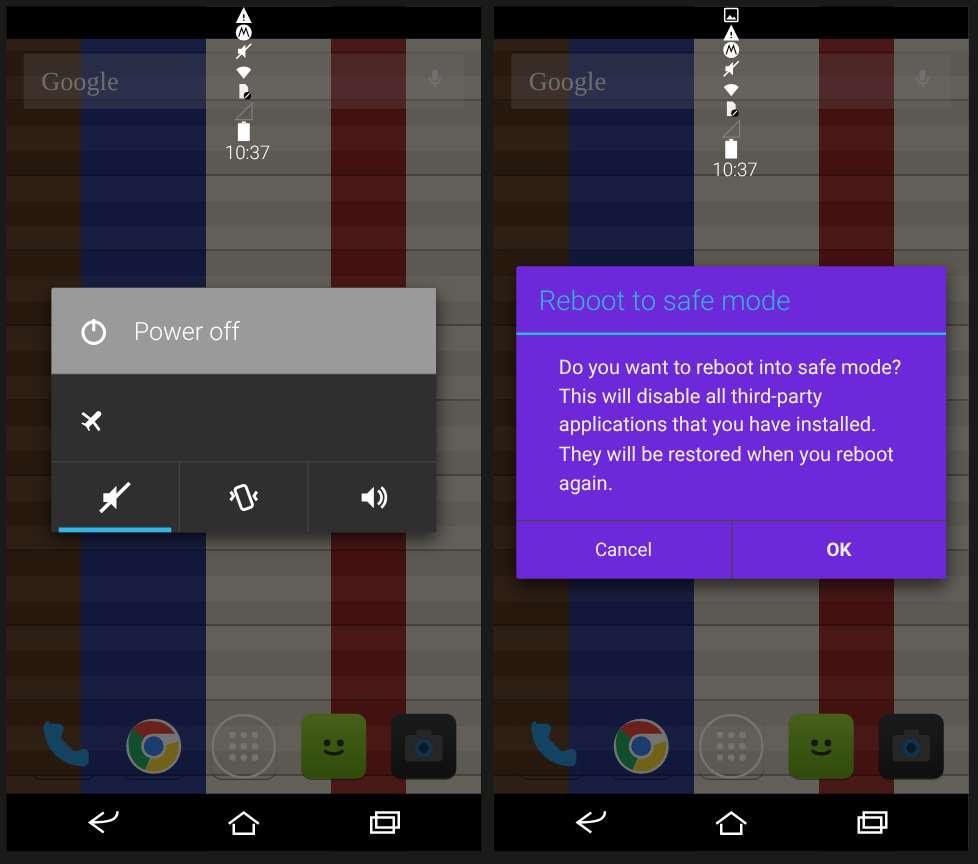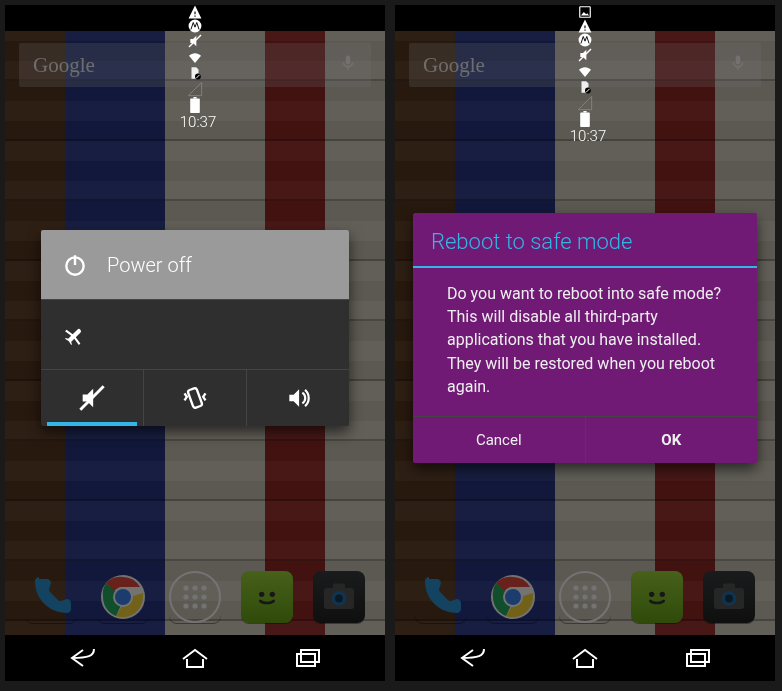--- a/index.html
+++ b/index.html
@@ -134,21 +134,21 @@
   }
   .pm-sound .cell:last-child{border-right:none;}
   .pm-sound .active::after{
     content:""; position:absolute; left:6px; right:6px; bottom:0;
     height:4px; background:#33b5e5;
   }
   
   .dialog{
     position:absolute;
     left:18px; right:18px; top:208px;
-    background:#701a75;
+    background:#6d28d9;
     color:#ddd;
     z-index:6;
     box-shadow:0 6px 14px rgba(0,0,0,0.6);
     border-radius:2px;
     overflow:hidden;
   }
   .dlg-title{
     color:#33b5e5; font-size:22px; font-weight:300;
     padding:16px 18px 12px;
   }

